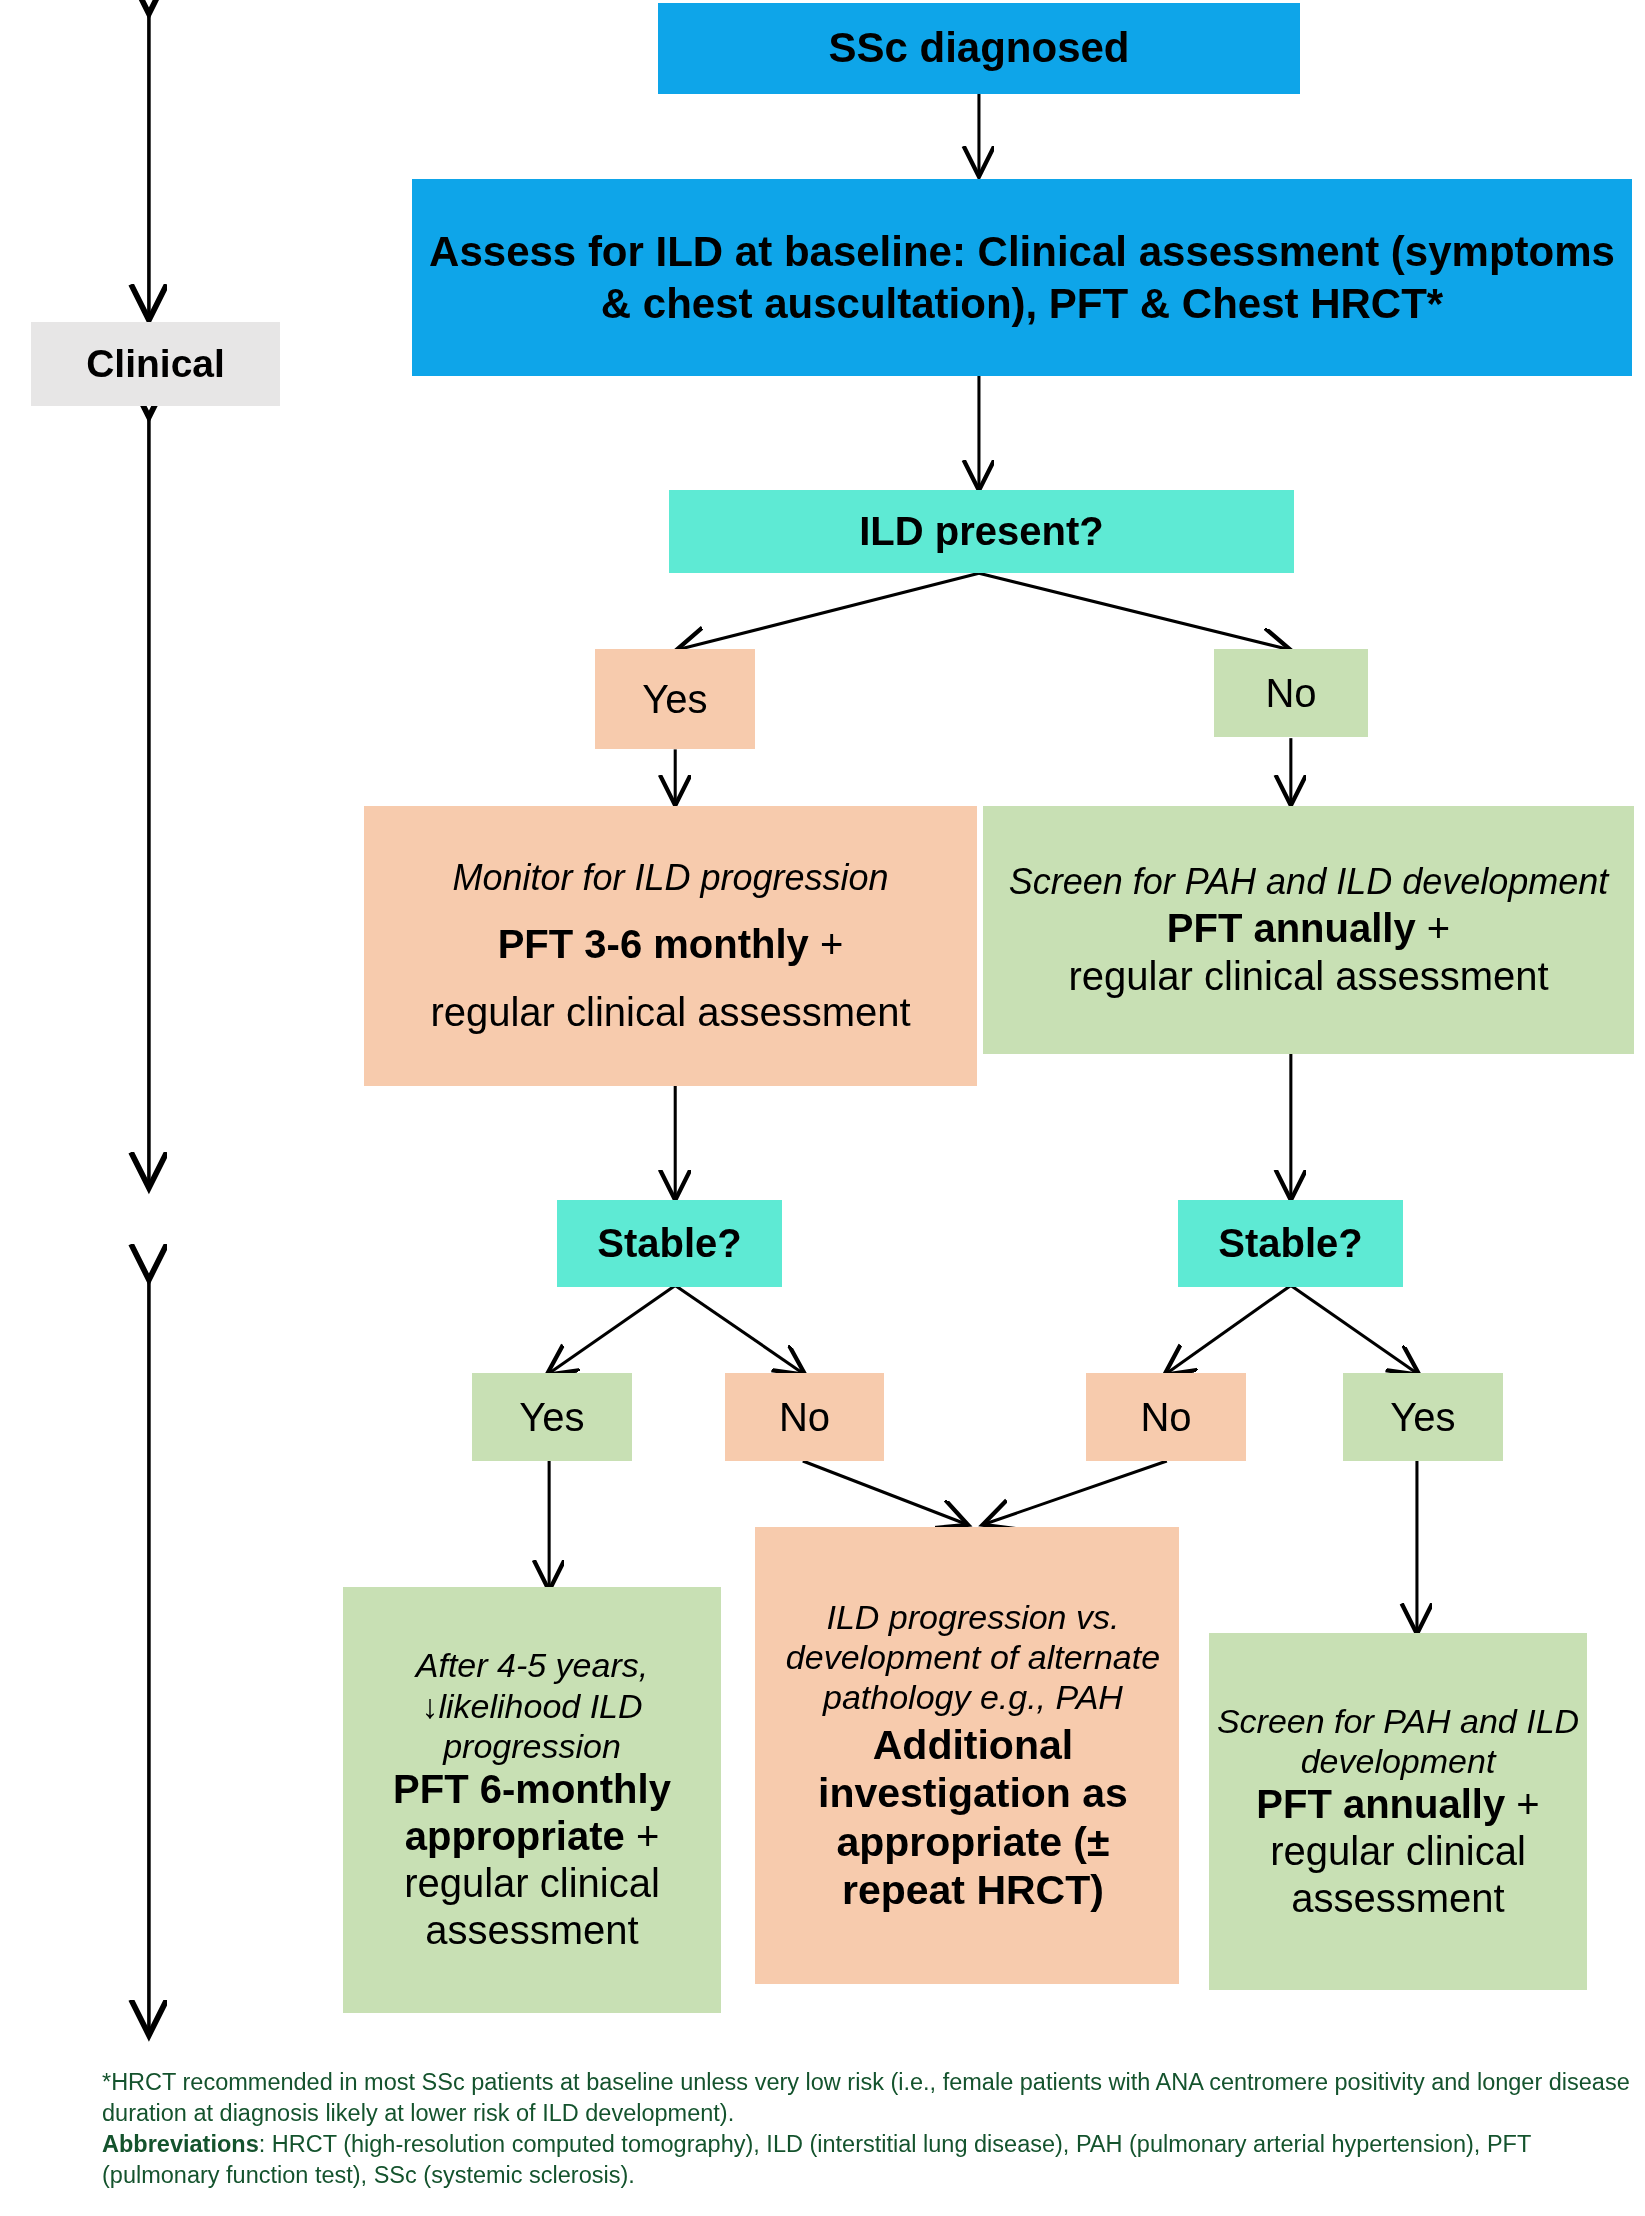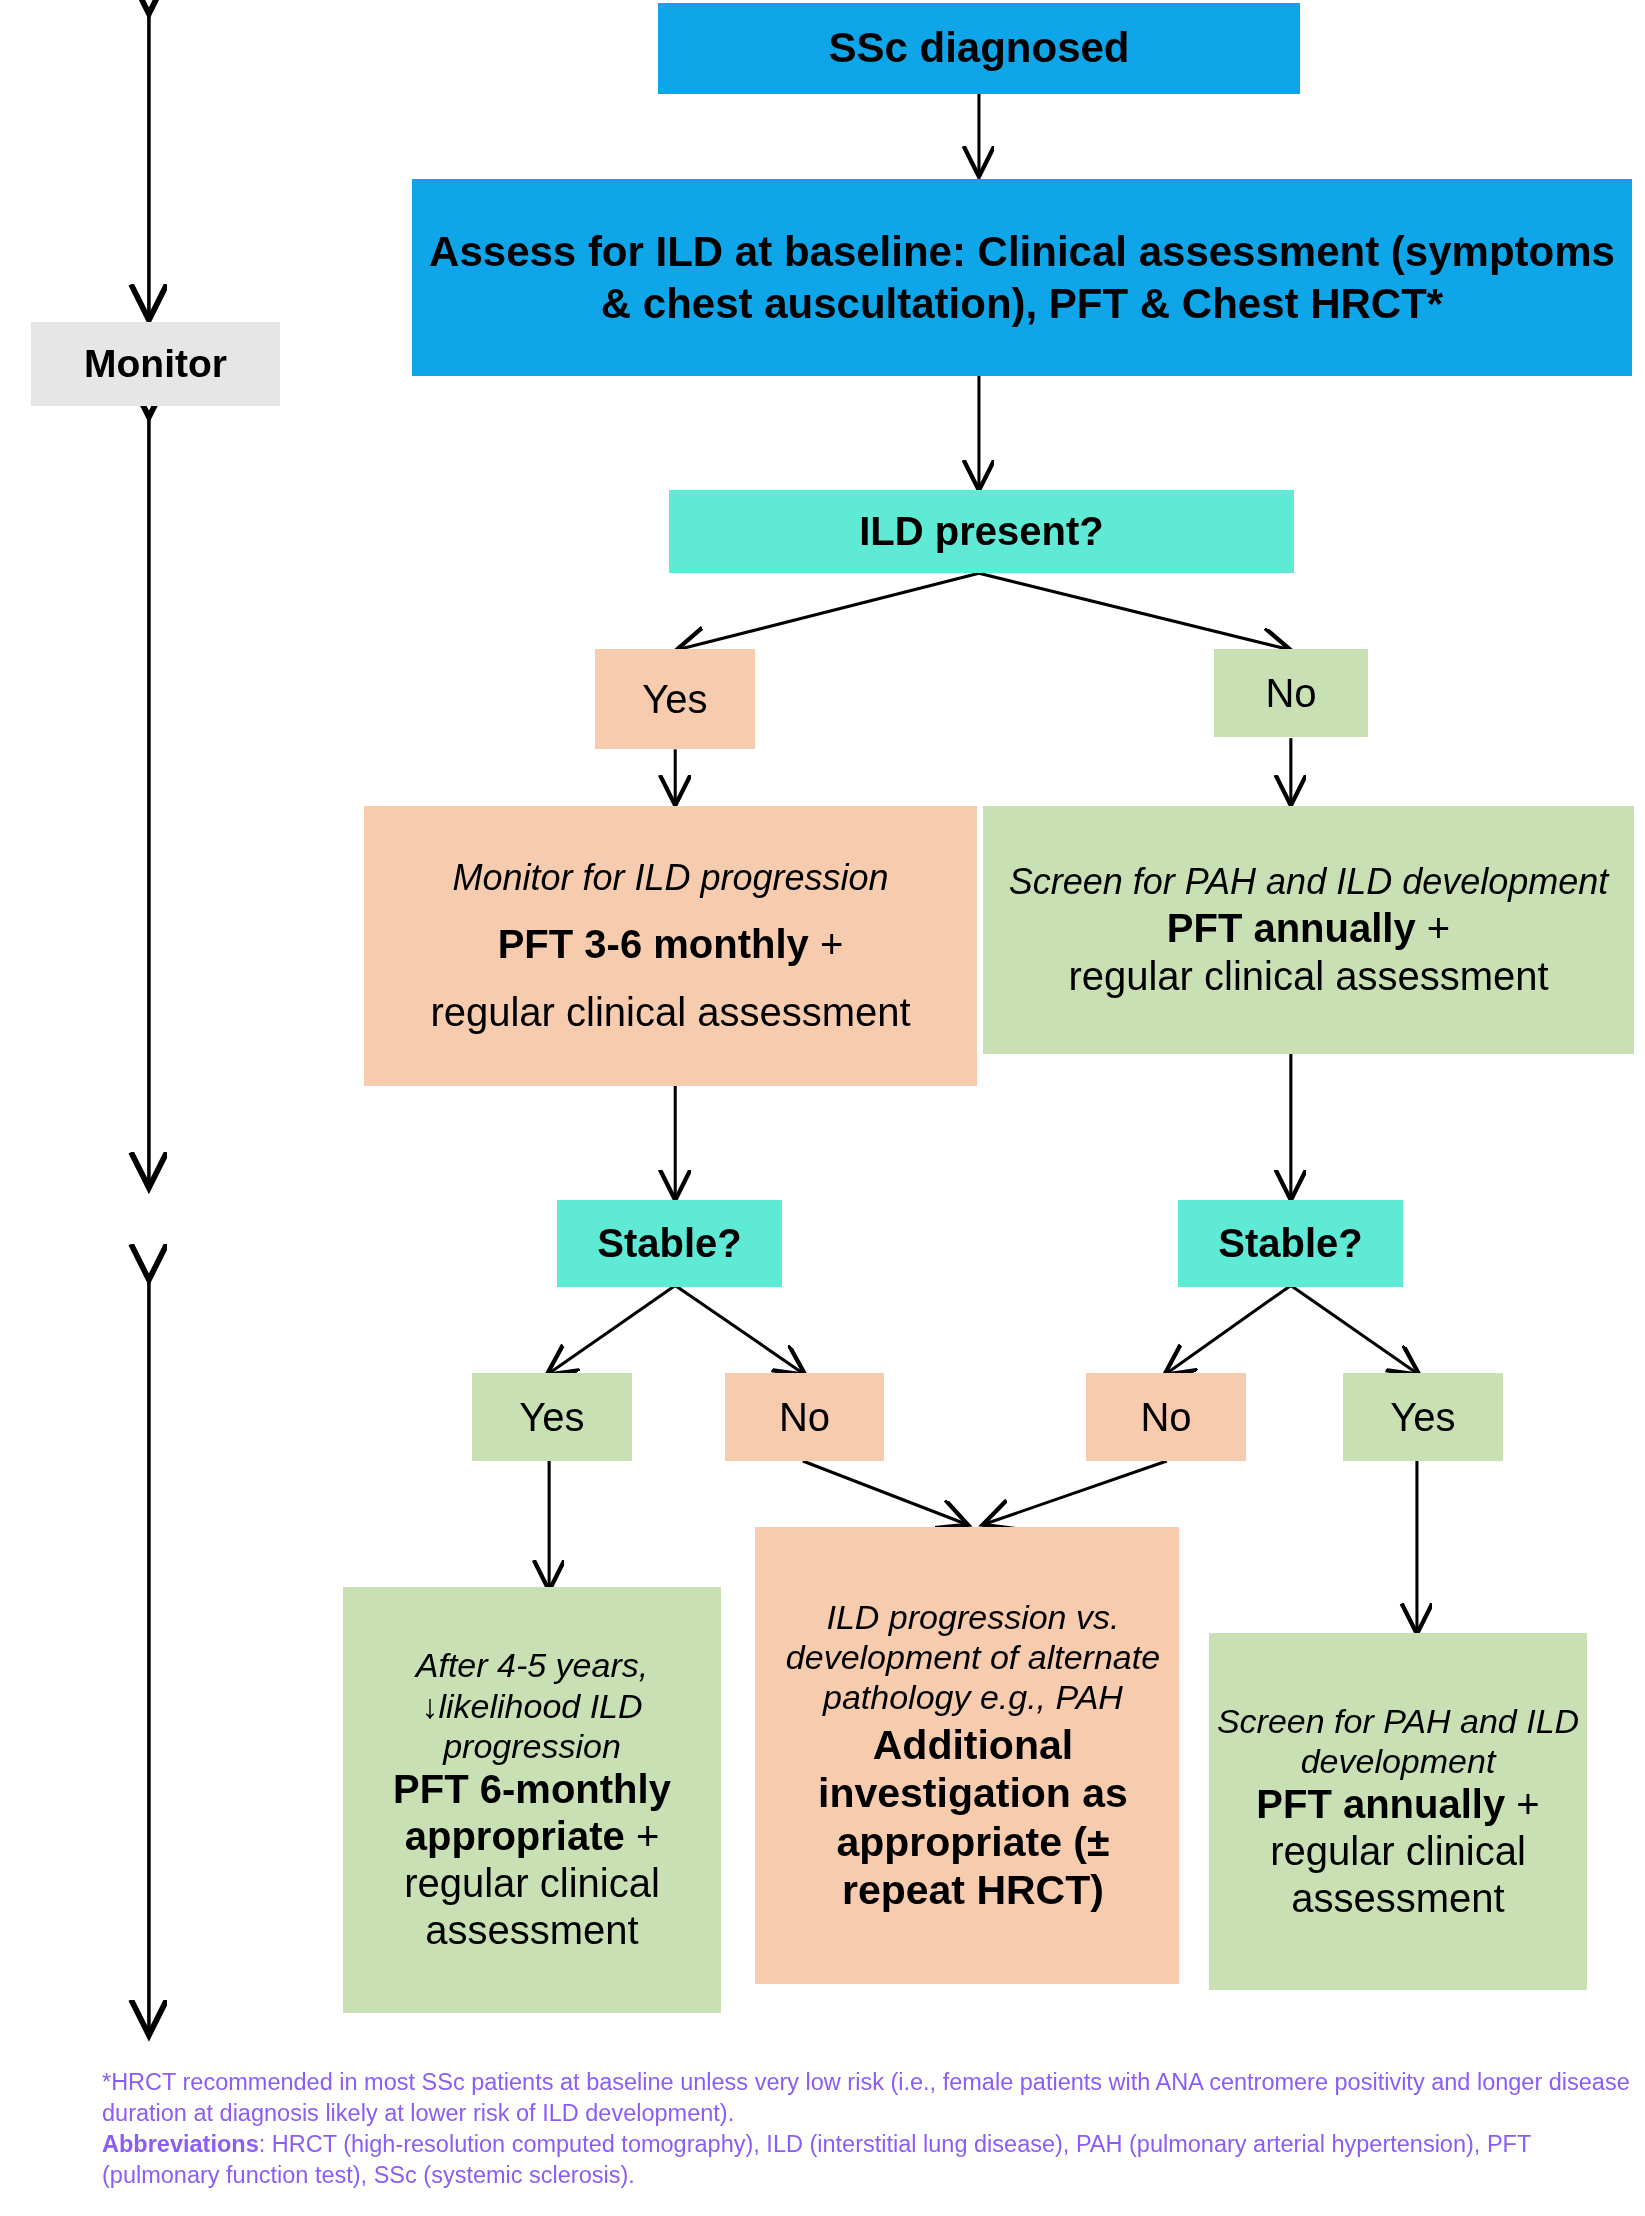--- a/index.html
+++ b/index.html
@@ -59,21 +59,21 @@
   }
 
   .footnote {
     position: absolute;
     left: 102px;
     top: 2067px;
     width: 1532px;
     font-size: 23.5px;
     line-height: 1.30;
     font-family: "Liberation Sans", sans-serif;
-    color: #8b5cf6;
+    color: #14532d;
     text-align: left;
   }
   .footnote p { margin: 0 0 1px 0; }
   .footnote .lbl { font-weight: bold; }
 </style>
 </head>
 <body>
 
 <div id="page">
 
@@ -116,21 +116,21 @@
     <line x1="1075" y1="2860" x2="1075" y2="3110" stroke="#000" stroke-width="6" marker-end="url(#ah)"></line>
 
     <line x1="1572" y1="2862" x2="1890" y2="2985" stroke="#000" stroke-width="6" marker-end="url(#ah)"></line>
 
     <line x1="2285" y1="2862" x2="1930" y2="2985" stroke="#000" stroke-width="6" marker-end="url(#ah)"></line>
 
     <line x1="2775" y1="2860" x2="2775" y2="3195" stroke="#000" stroke-width="6" marker-end="url(#ah)"></line>
   </svg>
 
   <div class="box grey" style="left:31px; top:322px; width:249px; height:84px; font-size:39px; font-weight:bold;">
-    <span>Monitor</span>
+    <span>Clinical</span>
   </div>
 
 
   <div class="box blue" style="left:658px; top:2.6px; width:642px; height:91px; font-size:42px; font-weight:bold;">
     <span>SSc diagnosed</span>
   </div>
 
   <div class="box blue" style="left:412px; top:179px; width:1220px; height:197px; font-size:42px; font-weight:bold; line-height:1.22;">
     <span>Assess for ILD at baseline: Clinical assessment (symptoms &amp; chest auscultation), PFT &amp; Chest HRCT*</span>
   </div>

